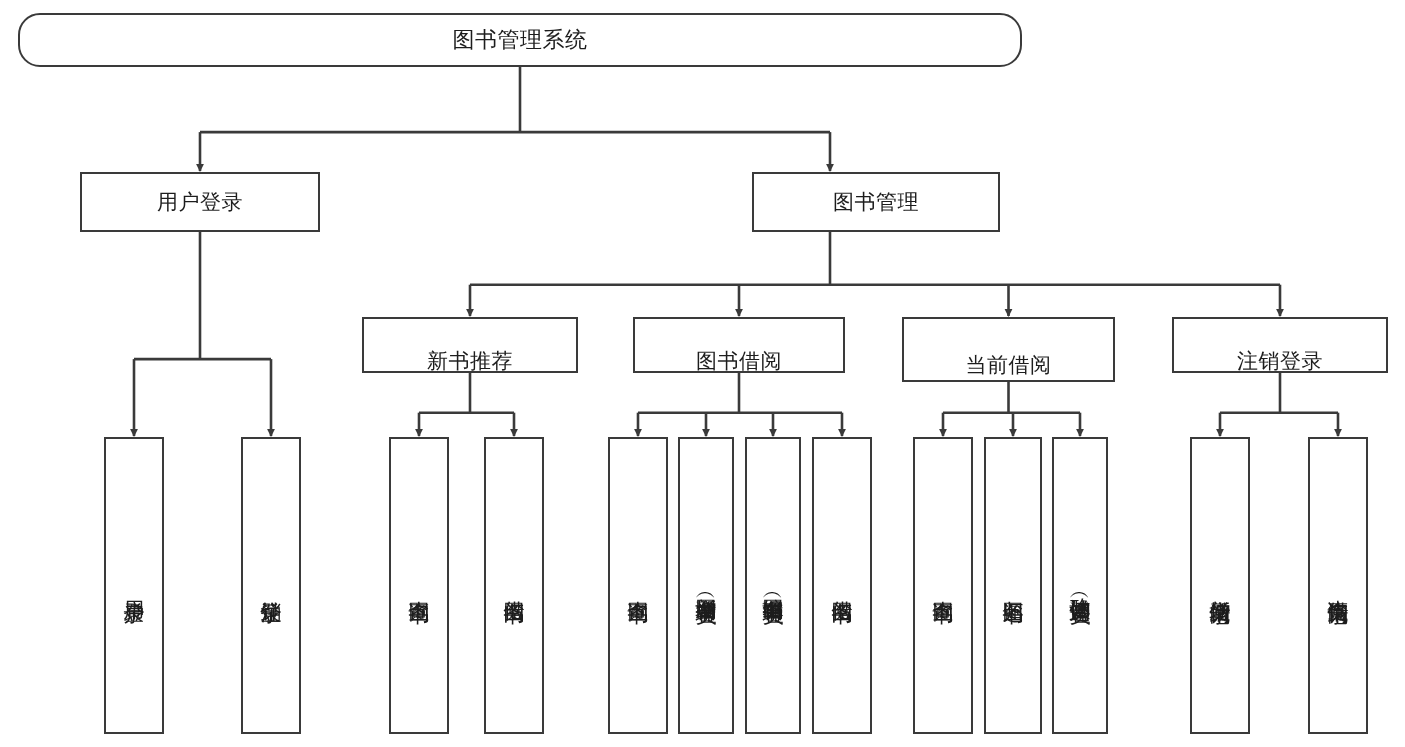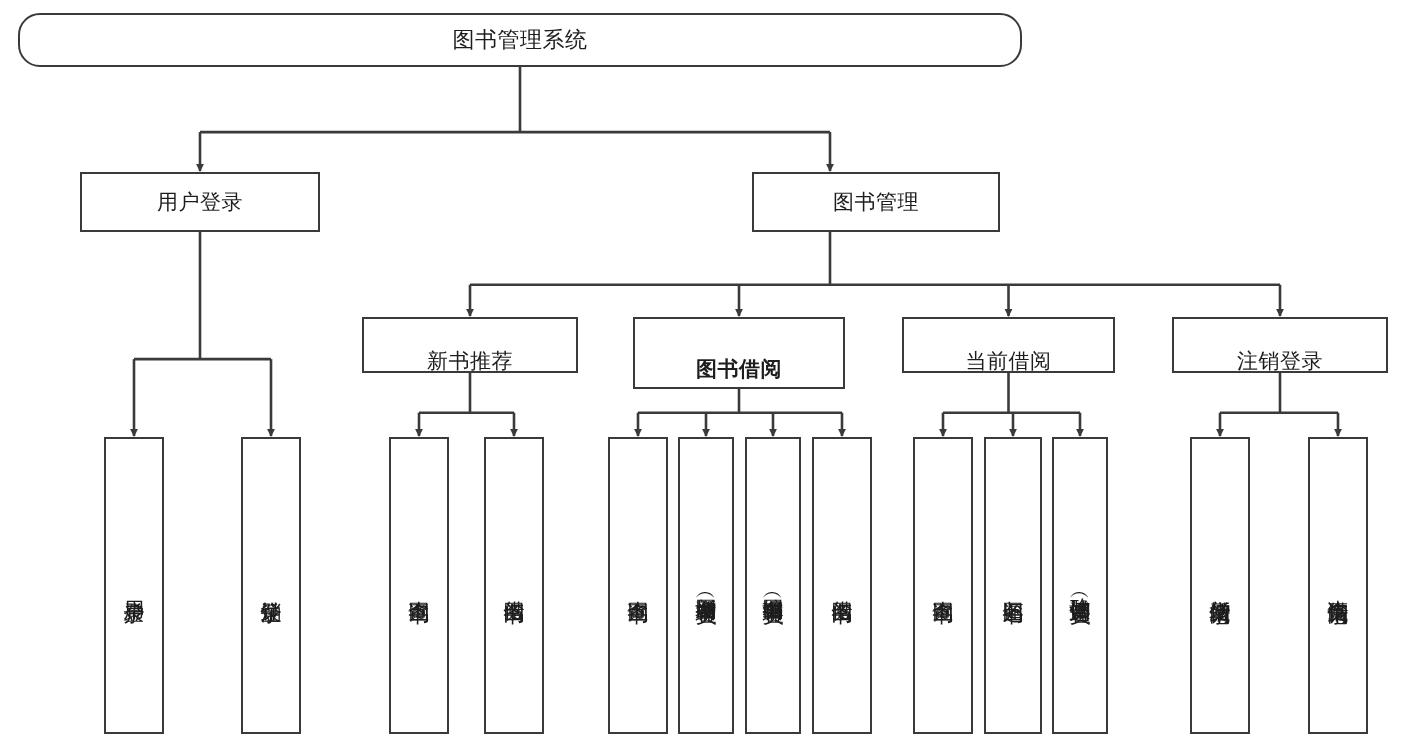--- a/index.html
+++ b/index.html
@@ -132,25 +132,25 @@
   </div>
 
   <div class="node level2 horizontal" style="left: 712px; top: 172px; width: 248px; height: 60px; margin-left: 40px;">
     <span class="node-label">图书管理</span>
   </div>
 
   <div class="node level3 horizontal" style="left: 362px; top: 317px; width: 216px; height: 56px;">
     <span class="node-label">新书推荐</span>
   </div>
 
-  <div class="node level3 horizontal" style="left: 633px; top: 317px; width: 212px; height: 72px; font-weight: bold;">
+  <div class="node level3 horizontal" style="left: 633px; top: 317px; width: 212px; height: 56px;">
     <span class="node-label">图书借阅</span>
   </div>
 
-  <div class="node level3 horizontal" style="left: 902px; top: 317px; width: 213px; height: 56px;">
+  <div class="node level3 horizontal" style="left: 902px; top: 317px; width: 213px; height: 65px;">
     <span class="node-label">当前借阅</span>
   </div>
 
   <div class="node level3 horizontal" style="left: 1172px; top: 317px; width: 216px; height: 56px;">
     <span class="node-label">注销登录</span>
   </div>
 
   <div class="node leaf vertical" style="left: 104px; top: 437px; width: 60px; height: 297px;">
     <span class="node-label">用户登录</span>
   </div>

